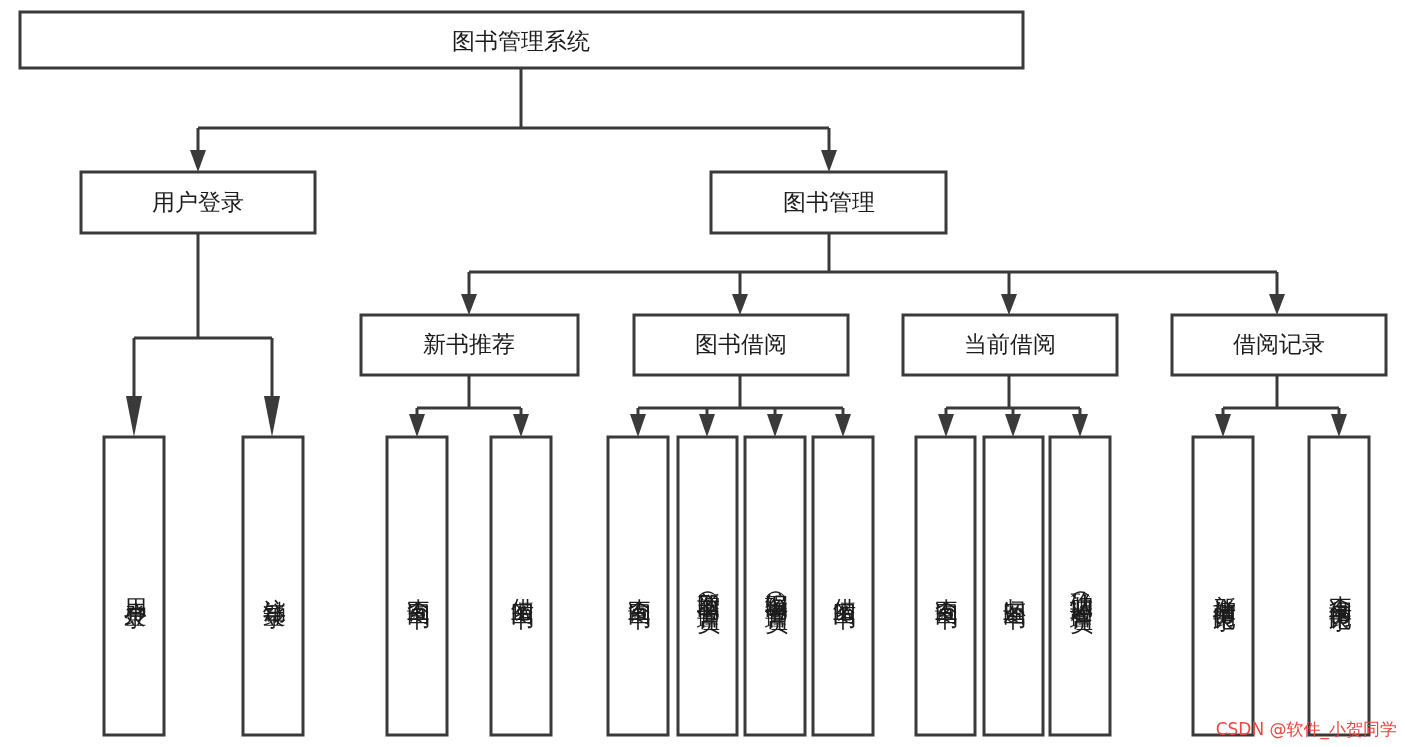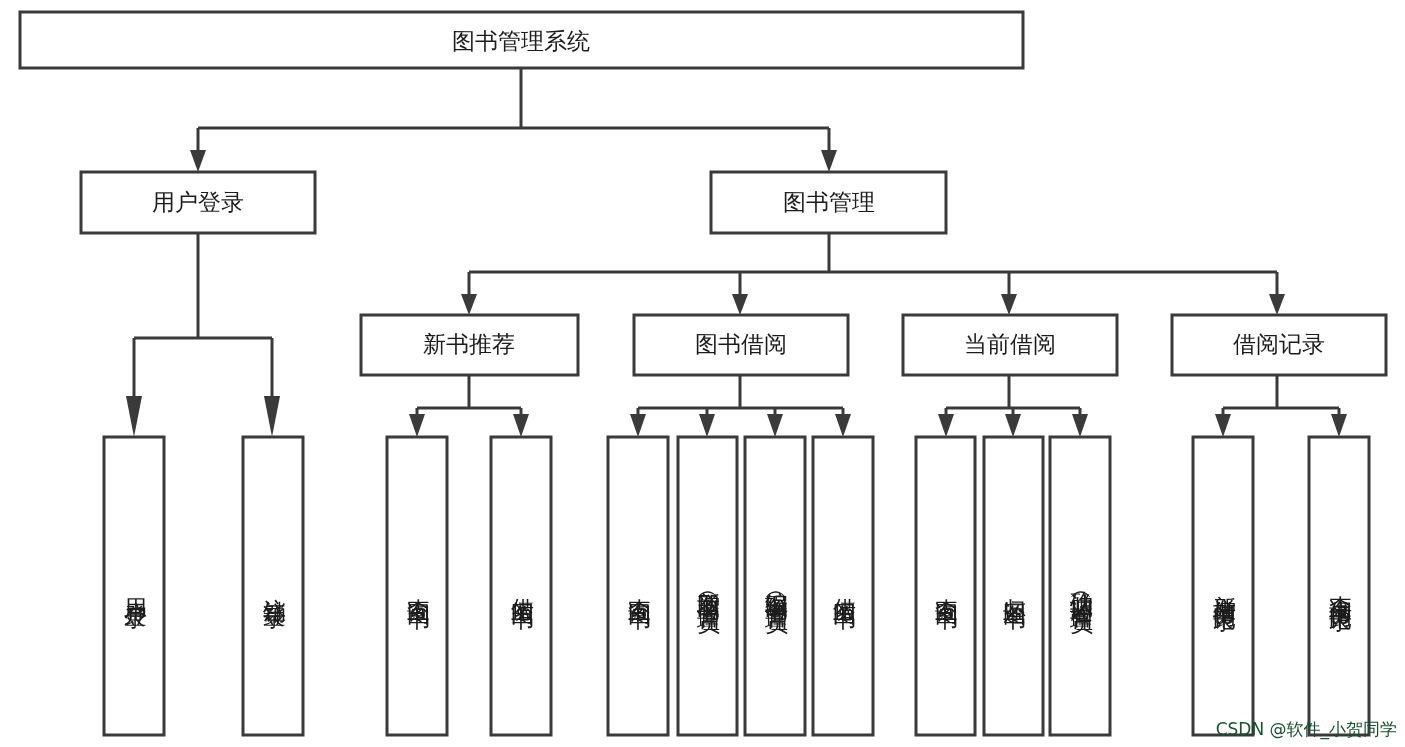--- a/index.html
+++ b/index.html
@@ -21,21 +21,21 @@
   }
   .node-label-vert{
     font-family:"DejaVu Sans","Liberation Sans",sans-serif;
     fill:#1c1c1c;font-size:23px;
     writing-mode:vertical-rl;text-anchor:middle;
     letter-spacing:3px;
   }
   .watermark{
     position:absolute;right:8px;bottom:6px;
     font-family:"DejaVu Sans","Liberation Sans",sans-serif;
-    font-size:17px;color:#14532d;white-space:nowrap;
+    font-size:17px;color:#ef4444;white-space:nowrap;
     pointer-events:none;
   }
 </style>
 </head>
 <body>
 
 <div id="diagram-root">
 
   <svg class="diagram" viewBox="0 0 1405 747" xmlns="http://www.w3.org/2000/svg">
 

